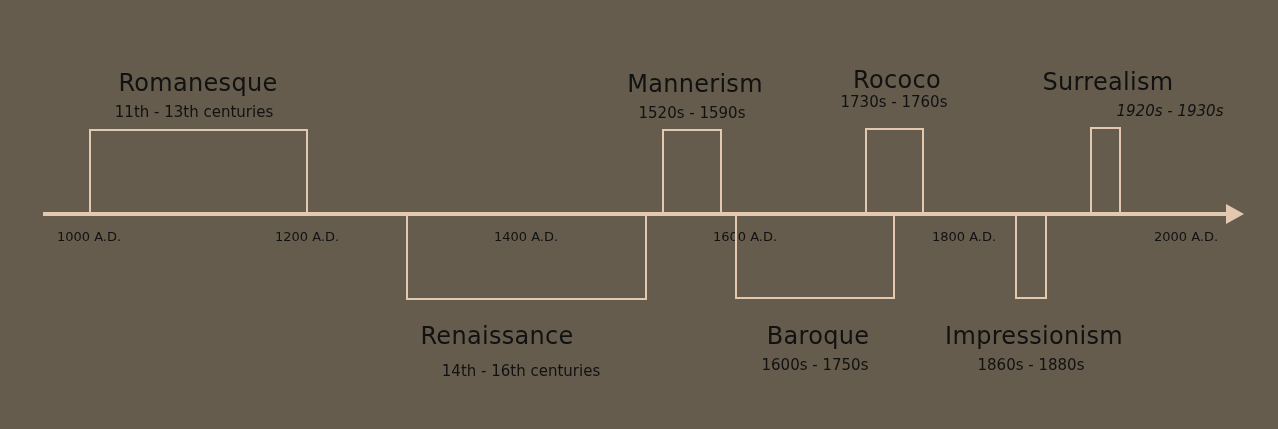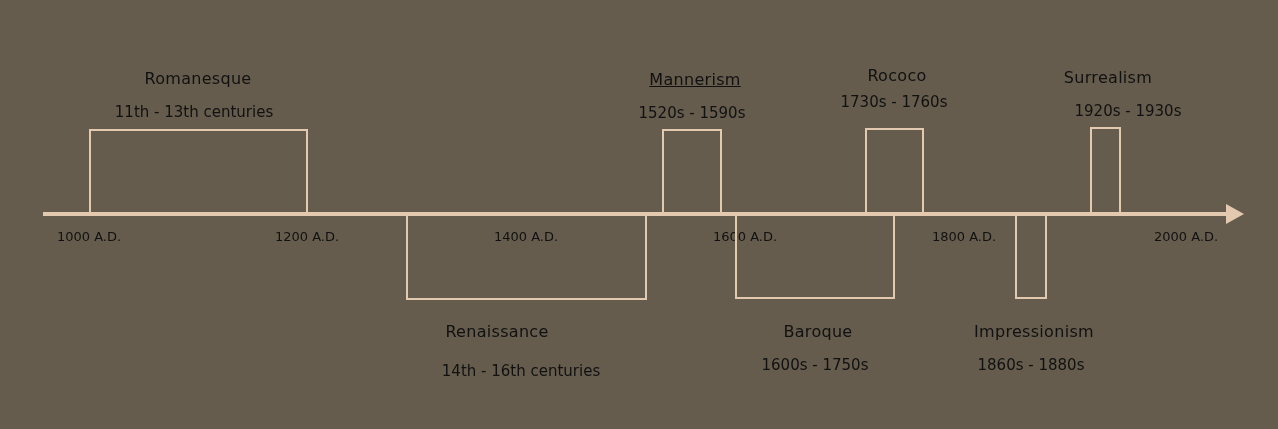--- a/index.html
+++ b/index.html
@@ -11,21 +11,21 @@
   .axis { position: absolute; left: 43px; top: 212px; width: 1186px; height: 4px; background: #e2c9b0; }
   .arrow {
     position: absolute; left: 1226px; top: 204px; width: 0; height: 0;
     border-top: 10px solid transparent; border-bottom: 10px solid transparent;
     border-left: 18px solid #e2c9b0;
   }
   .box { position: absolute; border: 2px solid #e2c9b0; box-sizing: border-box; }
   .box.up { border-bottom: none; }
   .box.down { border-top: none; }
   .tick { position: absolute; top: 229px; font-size: 13px; font-weight: normal; transform: translateX(-50%); white-space: nowrap; }
-  .title { position: absolute; font-size: 16px; transform: translateX(-50%); white-space: nowrap; letter-spacing: 0.3px; }
+  .title { position: absolute; font-size: 24px; transform: translateX(-50%); white-space: nowrap; letter-spacing: 0.3px; }
   .sub { position: absolute; font-size: 15px; transform: translateX(-50%); white-space: nowrap; }
 </style>
 </head>
 <body>
 
 <div id="stage">
   <div class="axis"></div>
   <div class="arrow"></div>
 
   <div class="tick" style="left:89px">1000 A.D.</div>
@@ -37,31 +37,31 @@
 
   <div class="box up" style="left:89px; top:129px; width:219px; height:84px;"></div>
   <div class="title" style="left:198px; top:69px;">Romanesque</div>
   <div class="sub" style="left:194px; top:103px;">11th - 13th centuries</div>
 
   <div class="box down" style="left:406px; top:216px; width:241px; height:84px;"></div>
   <div class="title" style="left:497px; top:322px;">Renaissance</div>
   <div class="sub" style="left:521px; top:348px;margin-top:14px;">14th - 16th centuries</div>
 
   <div class="box up" style="left:662px; top:129px; width:60px; height:84px;"></div>
-  <div class="title" style="left:695px; top:70px;text-decoration:underline;">Mannerism</div>
+  <div class="title" style="left:695px; top:70px;">Mannerism</div>
   <div class="sub" style="left:692px; top:104px;">1520s - 1590s</div>
 
   <div class="box down" style="left:735px; top:216px; width:160px; height:83px;"></div>
   <div class="title" style="left:818px; top:322px;">Baroque</div>
   <div class="sub" style="left:815px; top:356px;">1600s - 1750s</div>
 
   <div class="box up" style="left:865px; top:128px; width:59px; height:85px;"></div>
   <div class="title" style="left:897px; top:66px;">Rococo</div>
   <div class="sub" style="left:894px; top:93px;">1730s - 1760s</div>
 
   <div class="box down" style="left:1015px; top:216px; width:32px; height:83px;"></div>
   <div class="title" style="left:1034px; top:322px;">Impressionism</div>
   <div class="sub" style="left:1031px; top:356px;">1860s - 1880s</div>
 
   <div class="box up" style="left:1090px; top:127px; width:31px; height:86px;"></div>
   <div class="title" style="left:1108px; top:68px;">Surrealism</div>
-  <div class="sub" style="left:1128px; top:102px;">1920s - 1930s</div>
+  <div class="sub" style="left:1170px; top:102px;font-style:italic;">1920s - 1930s</div>
 </div>
 
 </body></html>

